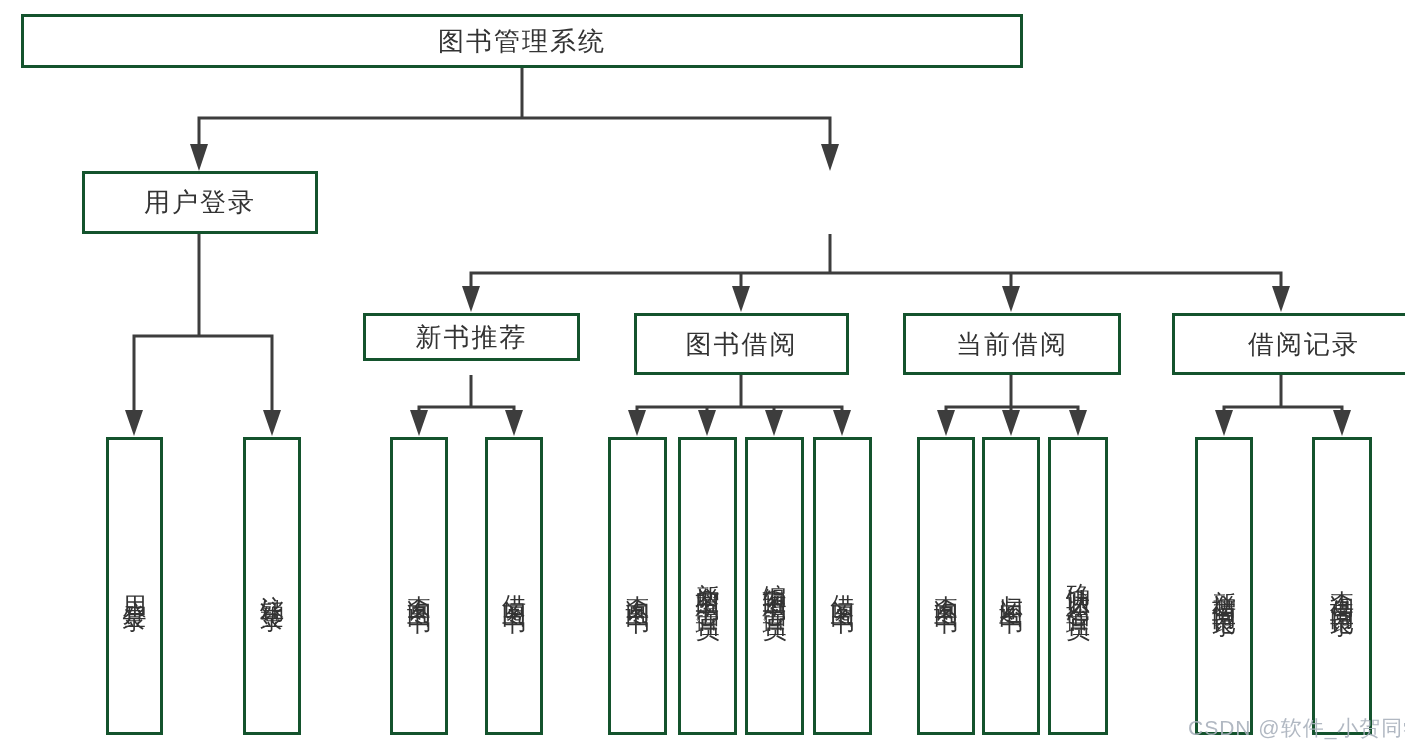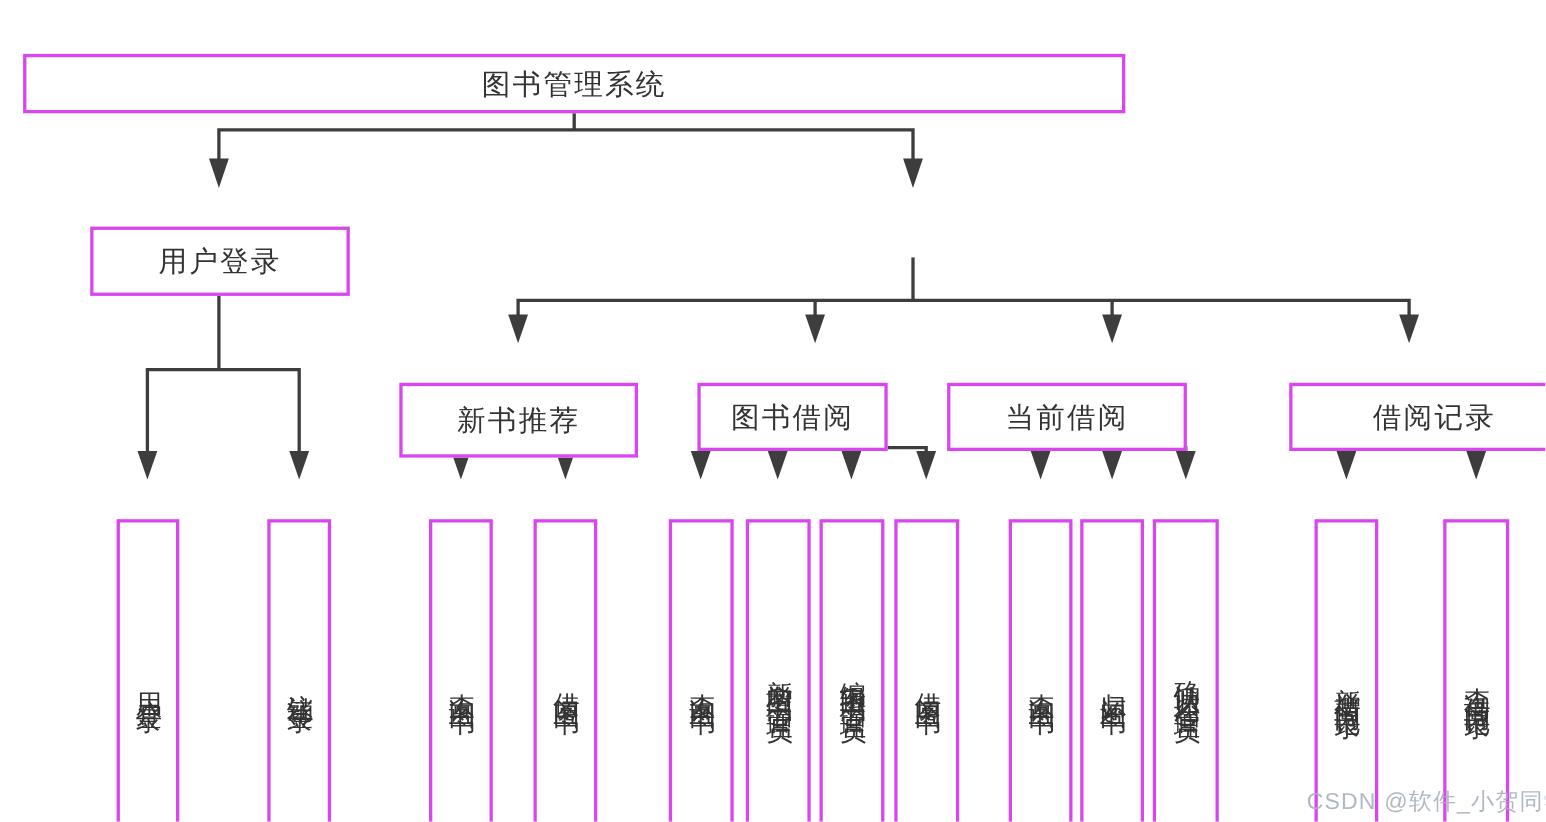--- a/index.html
+++ b/index.html
@@ -7,26 +7,25 @@
     position:relative;
     width:1405px;height:747px;
     background:#ffffff;
     overflow:hidden;
     font-family:"Liberation Sans", sans-serif;
   }
   .wires{position:absolute;left:0;top:0;z-index:1;}
   .node{
     position:absolute;
     box-sizing:border-box;
-    border:3px solid #d946ef;
+    border:3px solid #14532d;
     background:#ffffff;
     display:flex;align-items:center;justify-content:center;
     color:#333333;
     z-index:2;
-    margin-top:35px;
   }
   .box-h{font-size:26px;letter-spacing:2px;white-space:nowrap;}
   .box-v{font-size:24px;}
   .box-v .vtext{
     writing-mode:vertical-rl;
     text-orientation:mixed;
     letter-spacing:5px;
     line-height:1;
     white-space:nowrap;
   }
@@ -102,23 +101,23 @@
 
       <polygon points="1215,410 1233,410 1224,436"></polygon>
       <polygon points="1333,410 1351,410 1342,436"></polygon>
     </g>
   </svg>
 
   <div class="node box-h" style="left:21px;top:14px;width:1002px;height:54px;">图书管理系统</div>
 
   <div class="node box-h" style="left:82px;top:171px;width:236px;height:63px;">用户登录</div>
 
-  <div class="node box-h" style="left:363px;top:313px;width:217px;height:68px;">新书推荐</div>
-  <div class="node box-h" style="left:634px;top:313px;width:173px;height:62px;">图书借阅</div>
-  <div class="node box-h" style="left:861px;top:313px;width:218px;height:62px;">当前借阅</div>
+  <div class="node box-h" style="left:363px;top:313px;width:217px;height:48px;">新书推荐</div>
+  <div class="node box-h" style="left:634px;top:313px;width:215px;height:62px;">图书借阅</div>
+  <div class="node box-h" style="left:903px;top:313px;width:218px;height:62px;">当前借阅</div>
   <div class="node box-h" style="left:1172px;top:313px;width:264px;height:62px;">借阅记录</div>
 
   <div class="node box-v" style="left:106px;top:437px;width:57px;height:298px;">
     <span class="vtext">用户登录</span>
   </div>
   <div class="node box-v" style="left:243px;top:437px;width:58px;height:298px;">
     <span class="vtext">注销登录</span>
   </div>
 
   <div class="node box-v" style="left:390px;top:437px;width:58px;height:298px;">

